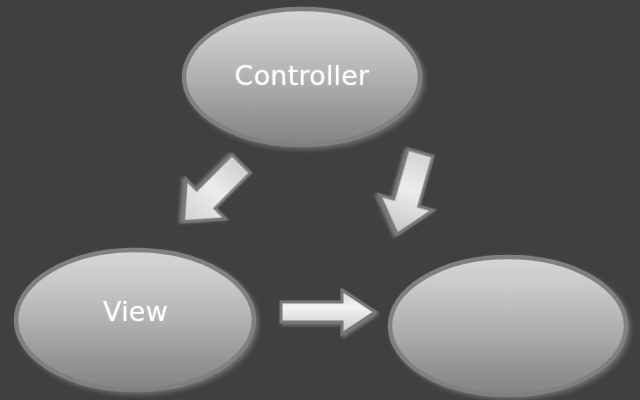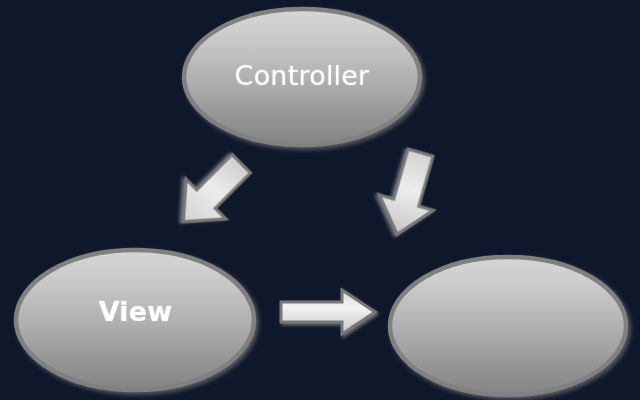--- a/index.html
+++ b/index.html
@@ -11,21 +11,21 @@
     width: 640px;
     height: 400px;
     background: #ffffff;
     font-family: "DejaVu Sans", sans-serif;
     overflow: hidden;
   }
   #diagram-canvas {
     position: relative;
     width: 640px;
     height: 400px;
-    background: #0f172a;
+    background: #404040;
   }
   #diagram-svg {
     position: absolute;
     left: 0;
     top: 0;
     width: 640px;
     height: 400px;
   }
   .node-label {
     position: absolute;
@@ -46,21 +46,20 @@
     width: 240px;
     font-size: 27px;
     line-height: 34px;
   }
   #label-view {
     left: 14px;
     top: 295px;
     width: 243px;
     font-size: 27px;
     line-height: 34px;
-    font-weight: bold;
   }
   #label-model {
     left: 388px;
     top: 295px;
     width: 240px;
     font-size: 27px;
     line-height: 34px;
   }
 </style>
 </head>

